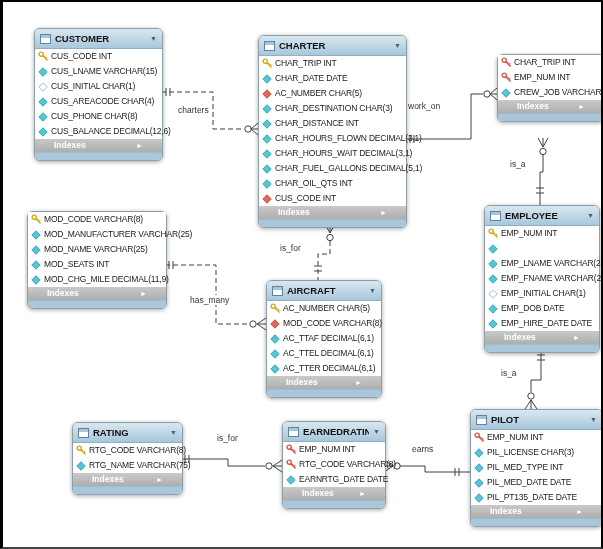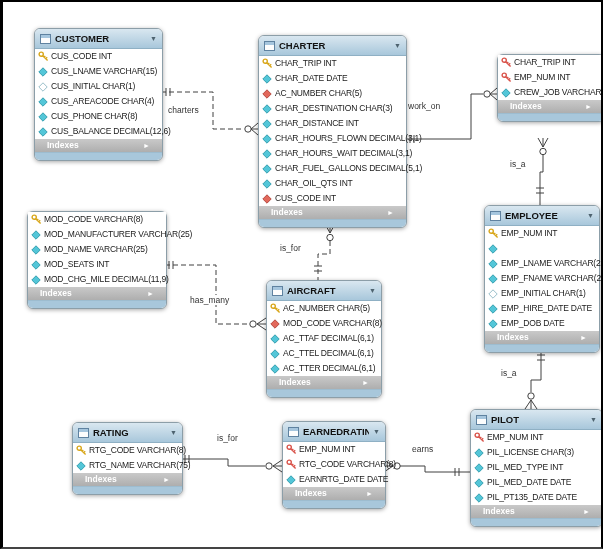--- a/index.html
+++ b/index.html
@@ -27,21 +27,21 @@
     border-bottom:1px solid #8fb0c4;border-radius:5px 5px 0 0;
   }
   .ttitle{font-weight:bold;font-size:9.5px;color:#111;flex:1;white-space:nowrap;overflow:hidden;}
   .ticon{display:inline-flex;align-items:center;}
   .tcollapse{font-size:7px;color:#4d626f;line-height:19px;}
   .tbl-body{background:#fff;}
   .tbl-row{height:15px;line-height:15px;display:flex;align-items:center;padding:0 3px;white-space:nowrap;}
   .ficon{display:inline-flex;align-items:center;width:13px;flex:0 0 13px;}
   .ftext{color:#1a1a1a;letter-spacing:-0.2px;}
   .tbl-foot{
-    height:13px;line-height:13px;display:flex;align-items:center;padding:0 12px;
+    height:13px;line-height:13px;display:flex;align-items:center;padding:0 19px;
     background:linear-gradient(#c9c9c9,#aeaeae);
   }
   .flabel{flex:1;color:#fff;font-weight:bold;font-size:8.5px;}
   .fexpand{color:#fff;font-size:7px;}
   .tbl-cap{height:7px;background:#a8c7db;border-radius:0 0 5px 5px;border-top:1px solid #9dbccf;}
 </style>
 </head>
 <body>
 
 <div class="canvas">
@@ -98,21 +98,21 @@
     </g>
 
     <g>
       <path d="M390 464 L381 458 M390 464 L381 464 M390 464 L381 470"></path>
       <circle cx="394" cy="464" r="3.2" fill="#fff"></circle>
       <path d="M397 464 H422 V470 H467"></path>
       <path d="M452 466 V474 M456 466 V474"></path>
     </g>
   </svg>
 
-  <span class="rel-label" style="left:164px;top:103px">charters</span>
+  <span class="rel-label" style="left:174px;top:103px">charters</span>
   <span class="rel-label" style="left:404px;top:99px">work_on</span>
   <span class="rel-label" style="left:506px;top:157px">is_a</span>
   <span class="rel-label" style="left:276px;top:241px">is_for</span>
   <span class="rel-label" style="left:186px;top:293px">has_many</span>
   <span class="rel-label" style="left:497px;top:366px">is_a</span>
   <span class="rel-label" style="left:213px;top:431px">is_for</span>
   <span class="rel-label" style="left:408px;top:442px">earns</span>
 
   <div class="tbl" style="left:31px;top:26px;width:127px">
       <div class="tbl-head">
@@ -478,29 +478,29 @@
             </svg>
           </span>
           <span class="ftext">EMP_INITIAL CHAR(1)</span>
         </div>
         <div class="tbl-row">
           <span class="ficon">
             <svg width="10" height="10" viewBox="0 0 10 10">
               <path d="M5 0.8 L9.2 5 L5 9.2 L0.8 5 Z" fill="#53c6d8" stroke="#2e9aaa" stroke-width="0.9"></path>
             </svg>
           </span>
+          <span class="ftext">EMP_DOB DATE</span>
+        </div>
+        <div class="tbl-row">
+          <span class="ficon">
+            <svg width="10" height="10" viewBox="0 0 10 10">
+              <path d="M5 0.8 L9.2 5 L5 9.2 L0.8 5 Z" fill="#53c6d8" stroke="#2e9aaa" stroke-width="0.9"></path>
+            </svg>
+          </span>
           <span class="ftext">EMP_HIRE_DATE DATE</span>
-        </div>
-        <div class="tbl-row">
-          <span class="ficon">
-            <svg width="10" height="10" viewBox="0 0 10 10">
-              <path d="M5 0.8 L9.2 5 L5 9.2 L0.8 5 Z" fill="#53c6d8" stroke="#2e9aaa" stroke-width="0.9"></path>
-            </svg>
-          </span>
-          <span class="ftext">EMP_DOB DATE</span>
         </div>
       </div>
      <div class="tbl-foot">
        <span class="flabel">Indexes</span>
        <span class="fexpand">►</span>
      </div>
      <div class="tbl-cap"></div>
     </div>
   <div class="tbl" style="left:69px;top:420px;width:109px">
       <div class="tbl-head">

